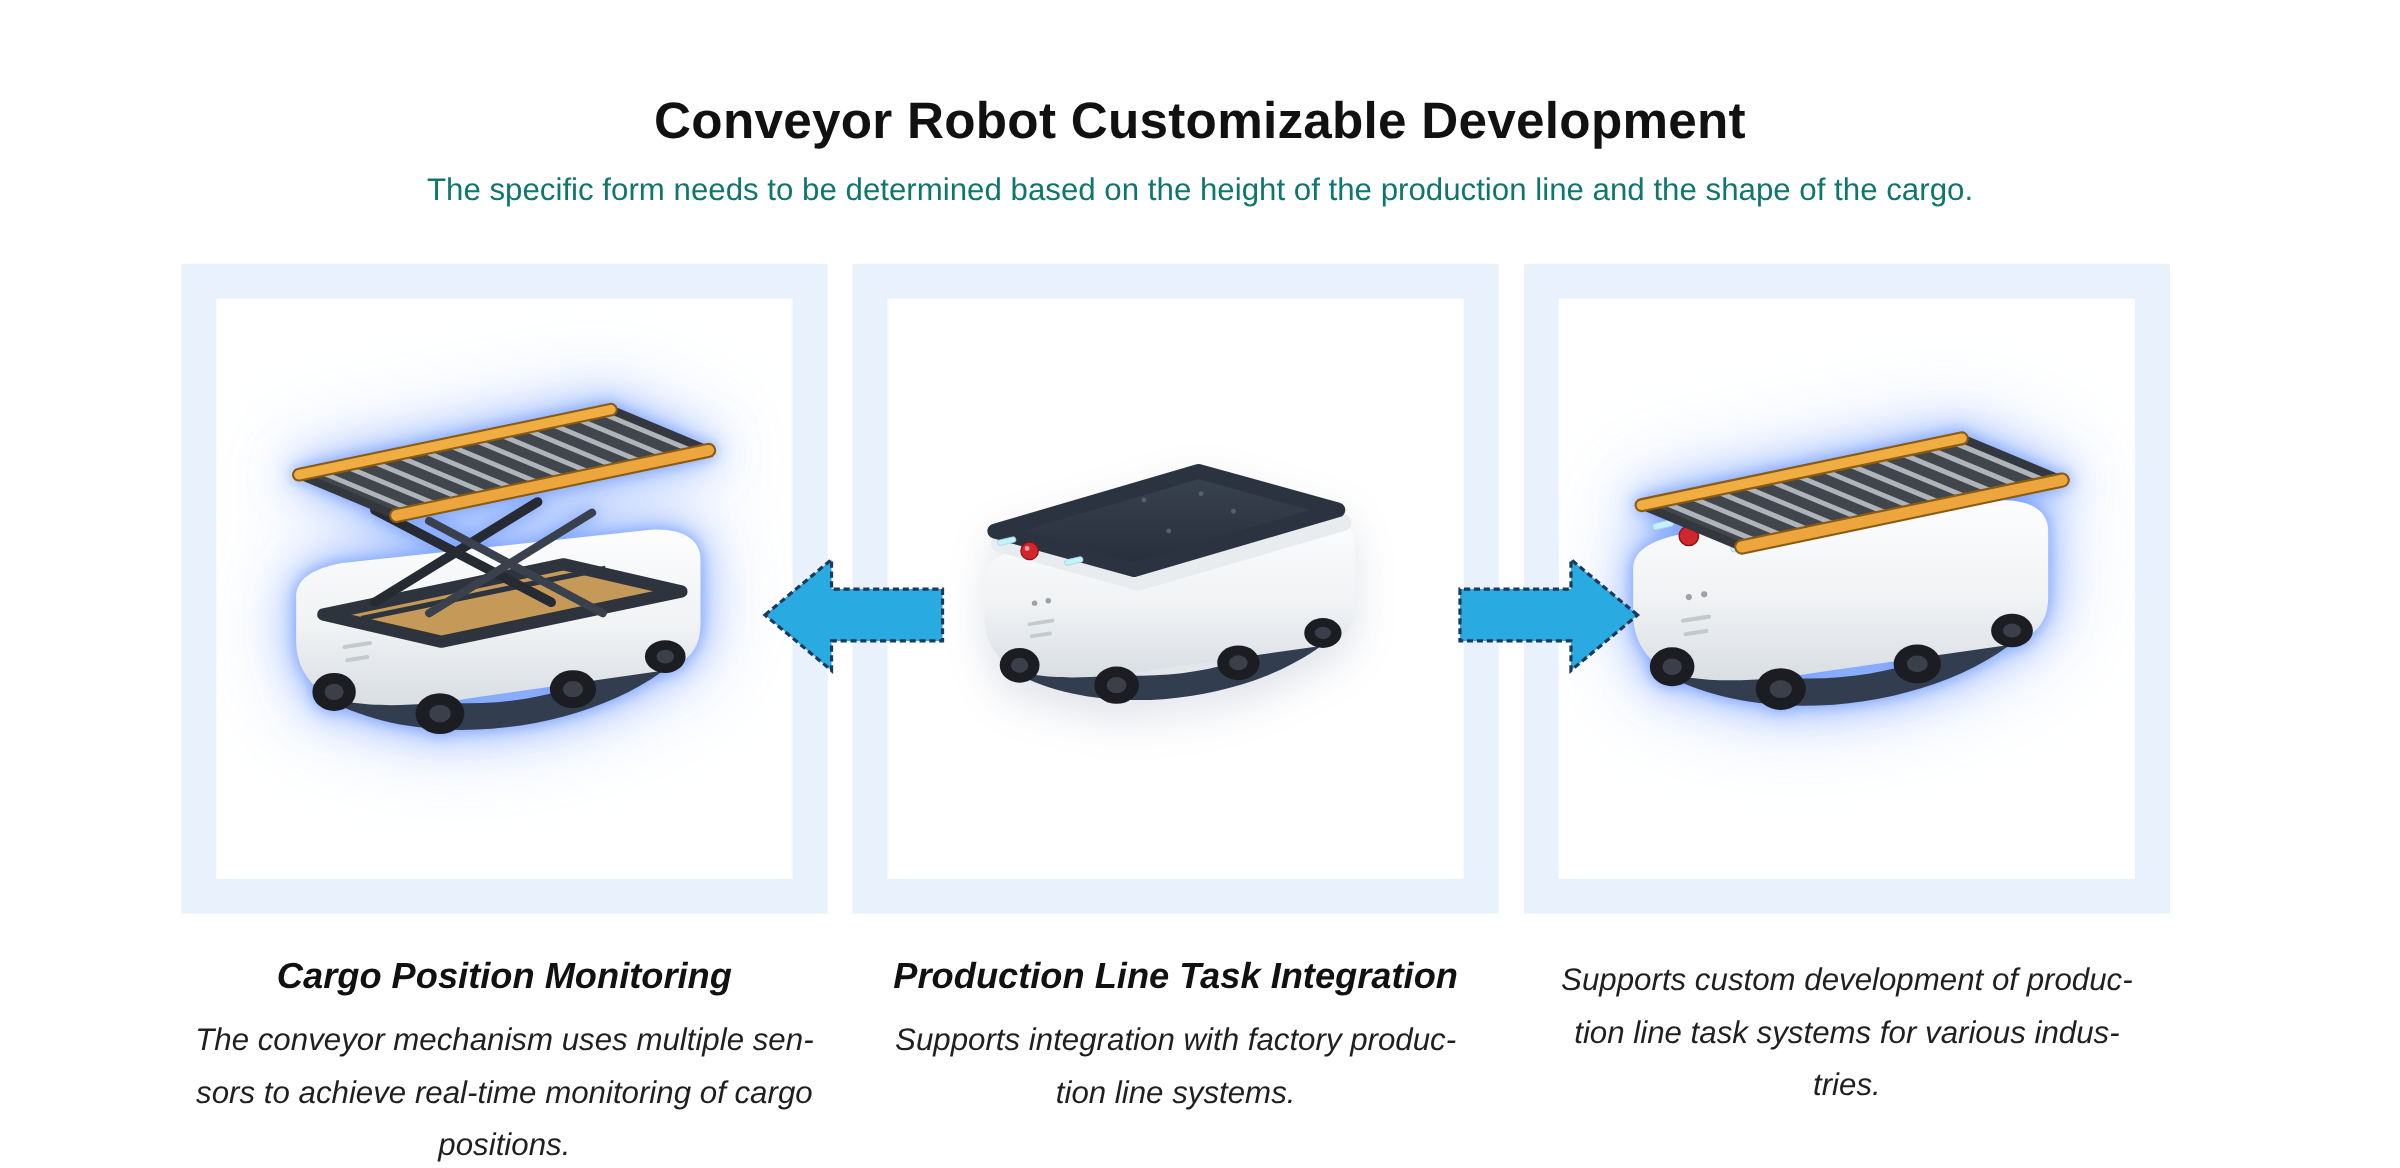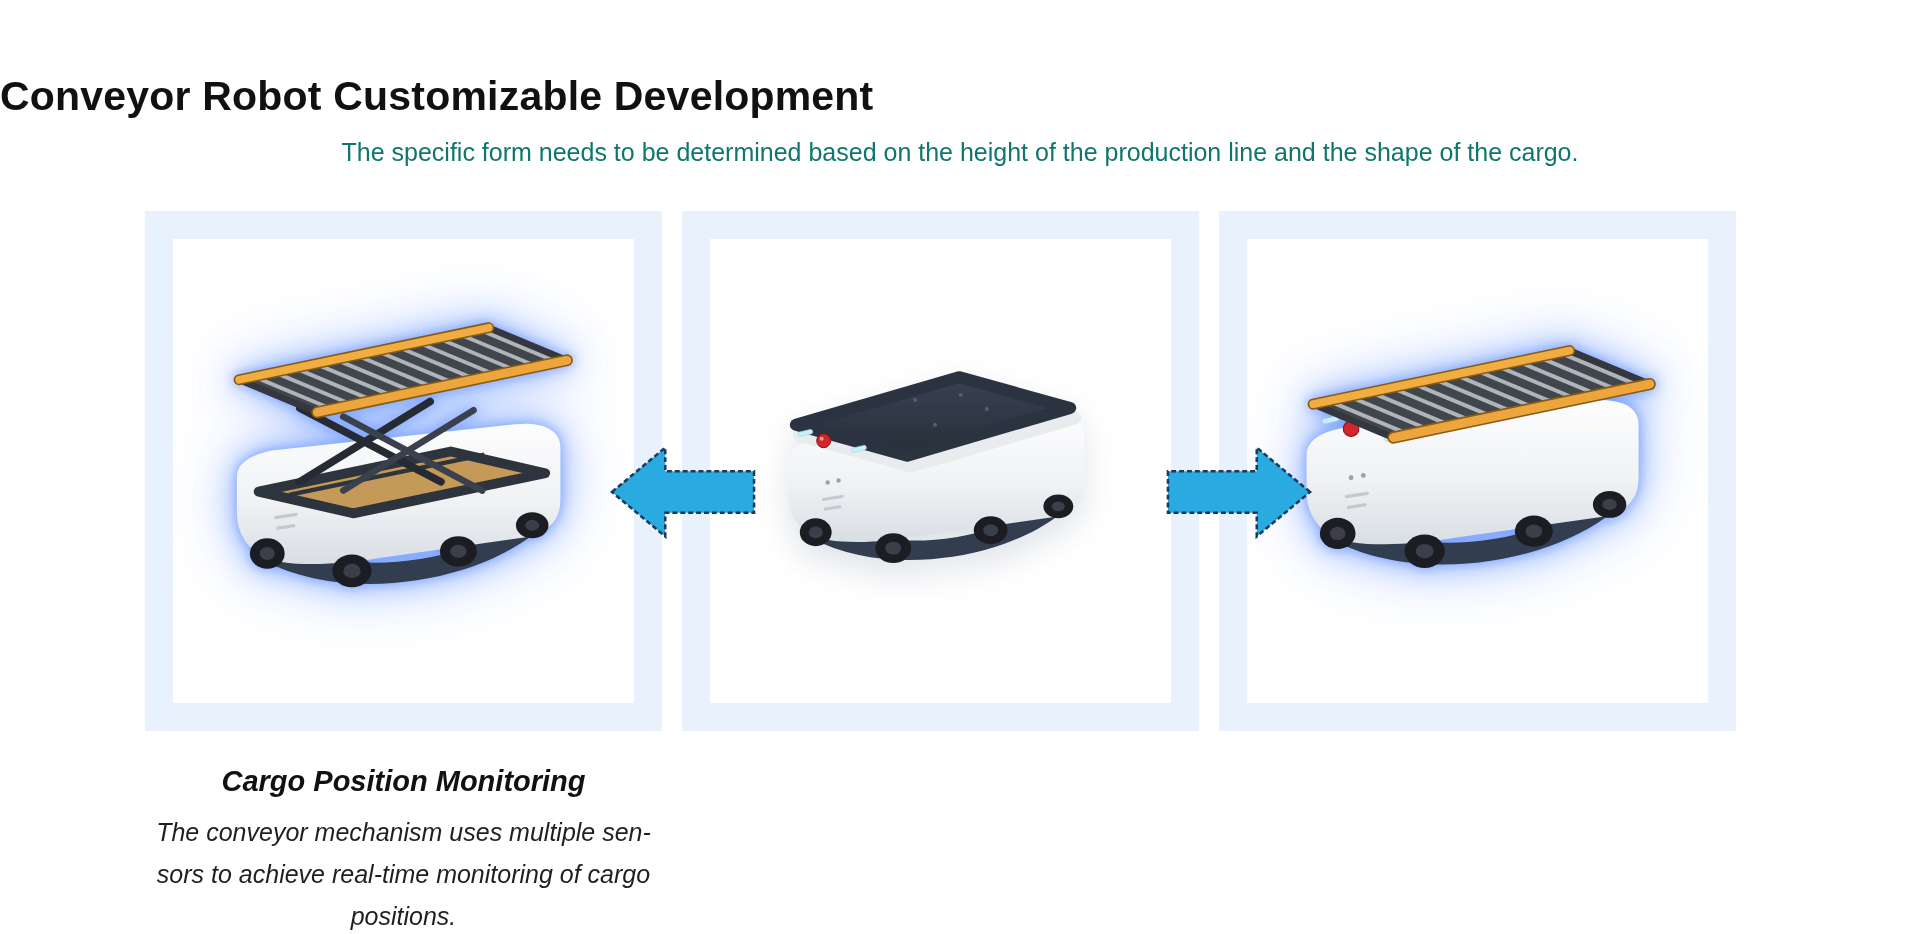--- a/index.html
+++ b/index.html
@@ -5,20 +5,21 @@
   html,body{margin:0;padding:0;}
   body{
     width:1920px;height:934px;
     background:#ffffff;
     font-family:"Liberation Sans", sans-serif;
     overflow:hidden;
     color:#1a1a1a;
   }
   .page{width:1920px;padding-top:72px;box-sizing:border-box;}
   .page-title{
+    text-align:center;
     font-size:41px;line-height:49px;font-weight:700;
     letter-spacing:.2px;color:#111111;margin:0;
   }
   .page-subtitle{
     text-align:center;
     font-size:25px;line-height:30px;font-weight:400;
     color:#0f766e;margin:16px 0 0 0;
   }
   .features-wrap{position:relative;width:1631px;margin:44px auto 0 auto;}
   .features-row{display:flex;gap:20px;font-style:italic;}
@@ -157,37 +158,45 @@
 
       <div class="feature">
         <div class="card">
           <div class="card-inner">
             <svg class="robot-plain" viewBox="0 0 350 240" width="348" height="239" style="margin-top:26px">
               <use href="#agv-base"></use>
               <use href="#agv-topplate"></use>
             </svg>
           </div>
         </div>
+        <div class="caption">
+          <h3>Production Line Task Integration</h3>
+          <p>Supports integration with factory produc-
+tion line systems.</p>
+        </div>
       </div>
 
       <div class="feature">
         <div class="card">
           <div class="card-inner">
             <svg class="robot-glow" viewBox="0 0 350 260" width="390" height="290">
               <g transform="translate(0,18)">
                   <use href="#agv-base"></use>
                 </g>
               <circle cx="62" cy="92" r="7" fill="#d0262c" stroke="#8e1216" stroke-width="1"></circle>
               <rect x="36" y="82" width="15" height="4.5" rx="2" fill="#c8f0f8" stroke="#9fd8ea" stroke-width=".6" transform="rotate(-13 43 84)"></rect>
               <rect x="92" y="98" width="15" height="4.5" rx="2" fill="#c8f0f8" stroke="#9fd8ea" stroke-width=".6" transform="rotate(-13 99 100)"></rect>
               <use href="#roller-deck" transform="translate(8,6)"></use>
             </svg>
           </div>
         </div>
         <div class="caption">
+          <p>Supports custom development of produc-
+tion line task systems for various indus-
+tries.</p>
         </div>
       </div>
 
     </div>
 
     <div class="block-arrow arrow-left">
       <svg viewBox="0 0 150 96">
         <polygon points="3,48 57,3 57,27 147,27 147,69 57,69 57,93" fill="#29abe2" stroke="#1c3a5c" stroke-width="2.6" stroke-dasharray="5 3" stroke-linejoin="miter"></polygon>
       </svg>
     </div>

